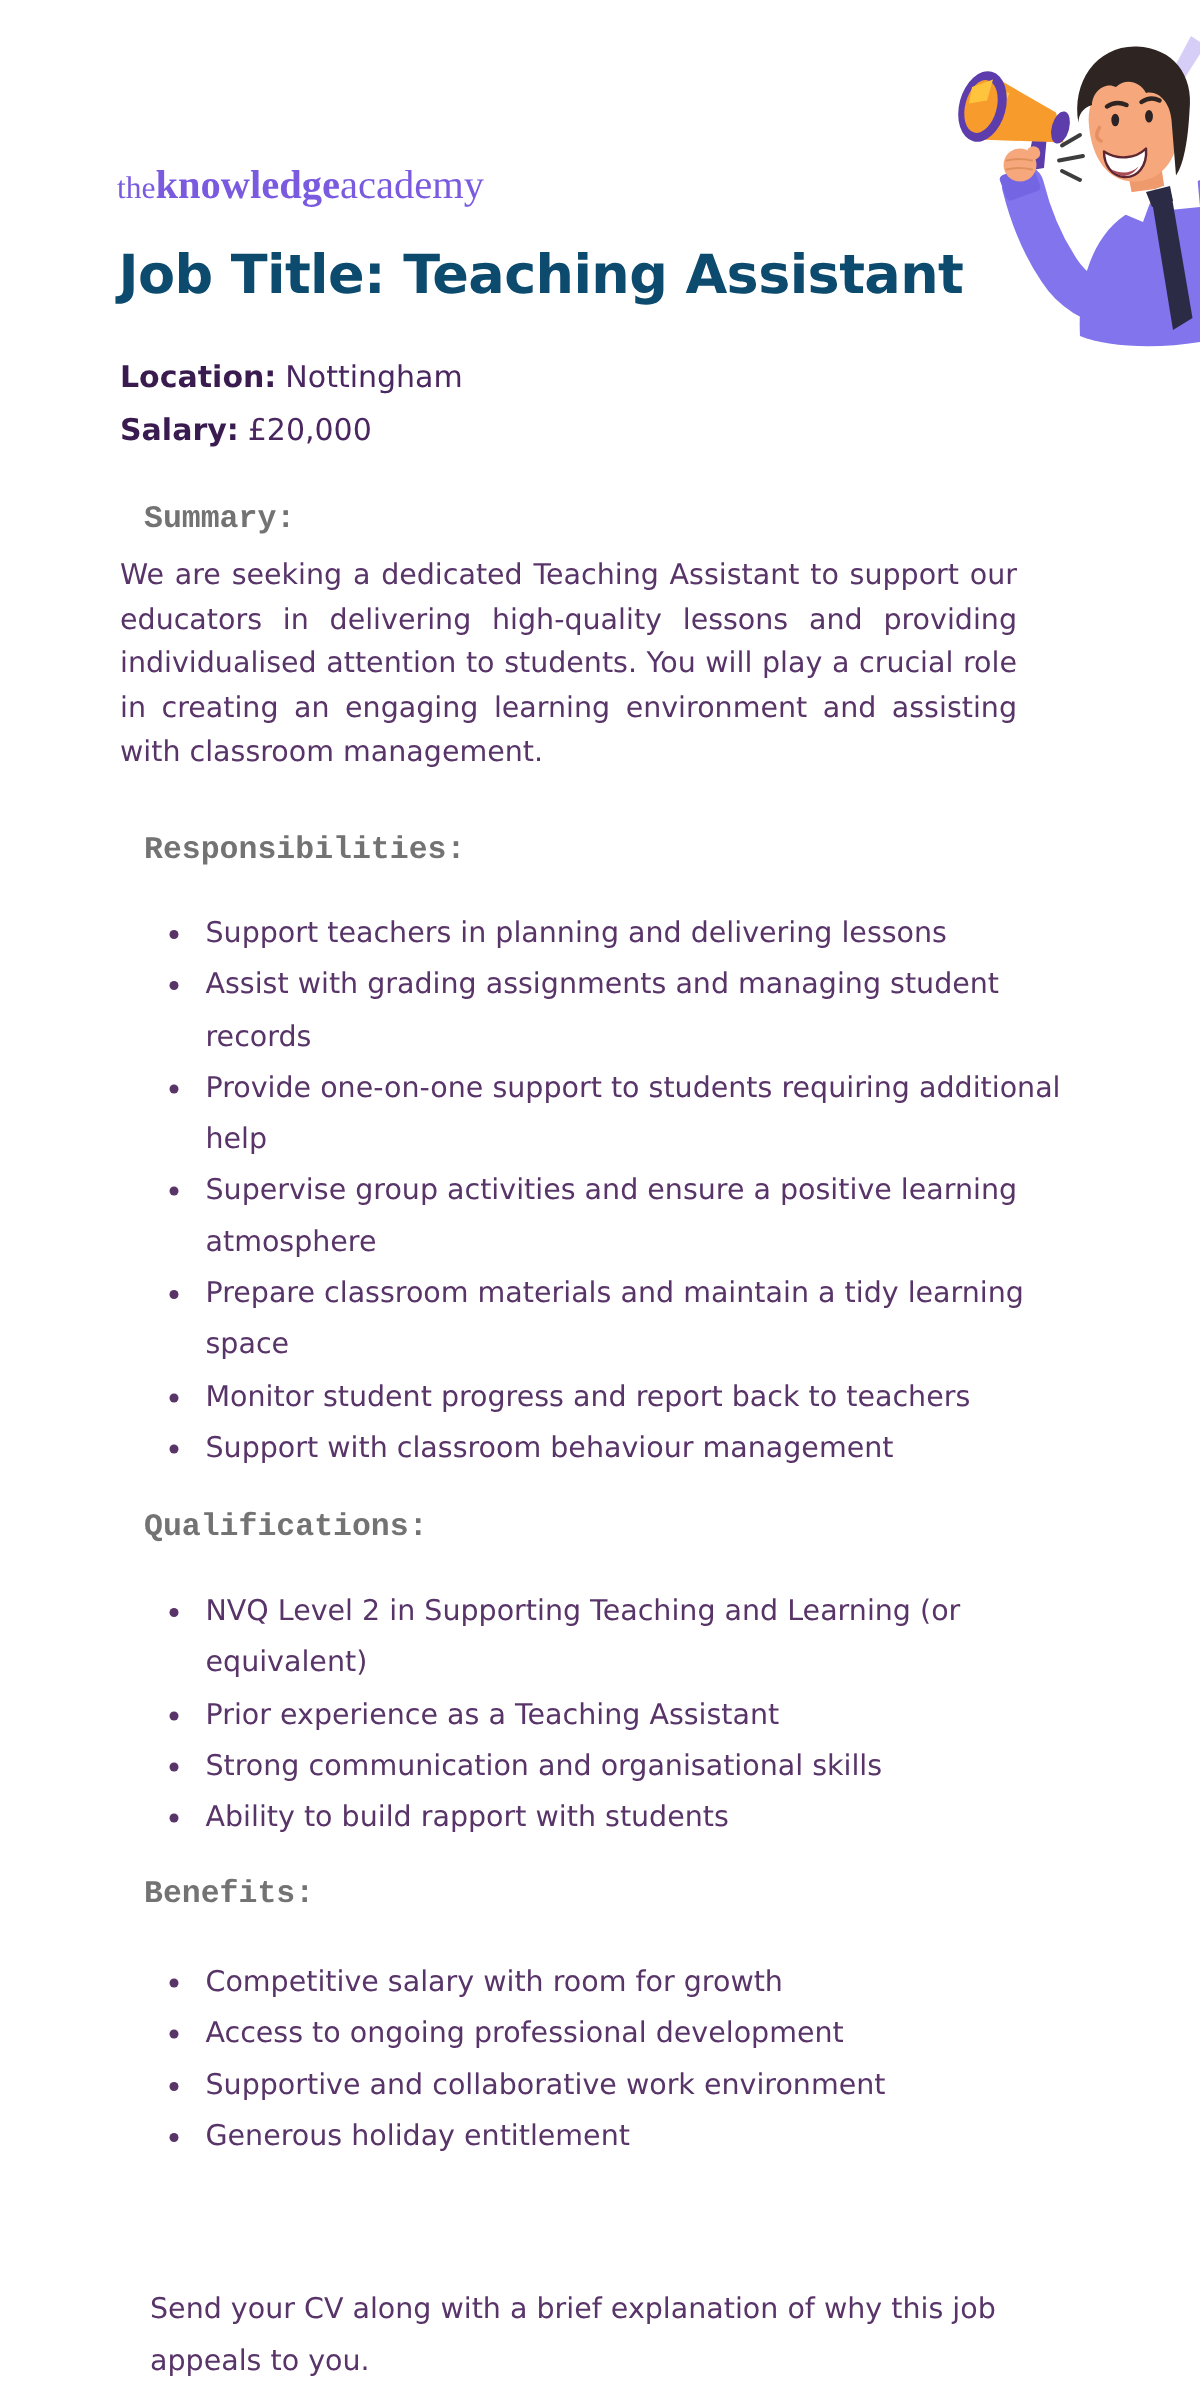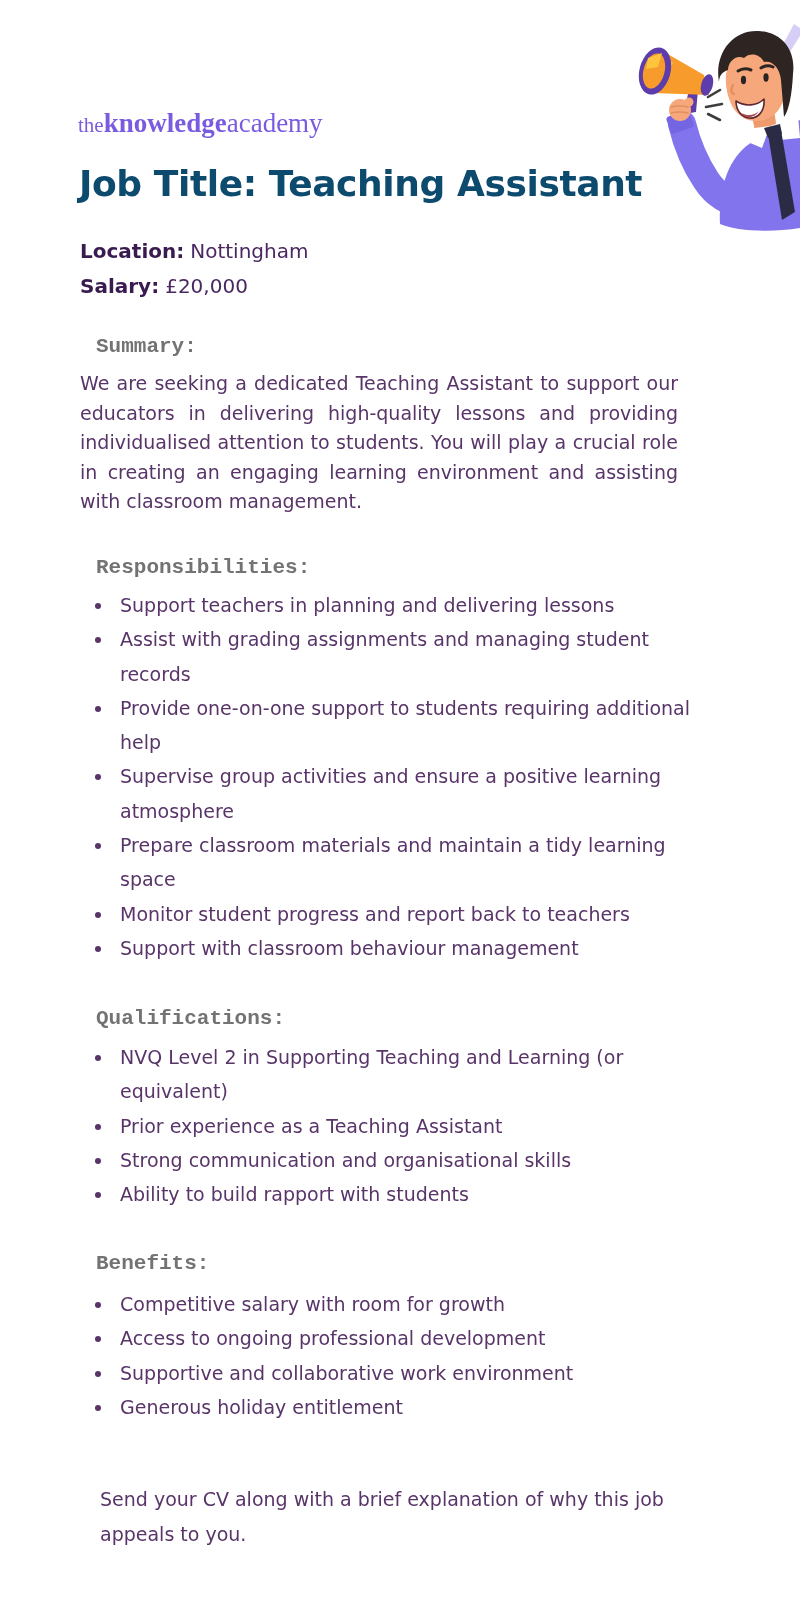--- a/index.html
+++ b/index.html
@@ -37,32 +37,32 @@
   }
   #h-summary { top:335px; }
   .paragraph {
     position:absolute; left:80px; margin:0;
     font-size:19px; line-height:29.5px; color:#583468;
   }
   #summary-body { top:369px; width:598px; text-align:justify; }
 
   #h-responsibilities { top:556px; }
   .bullets {
-    position:absolute; left:80px; width:585px; margin:0;
+    position:absolute; left:80px; width:585px; margin:17px;
     padding:0 0 0 34px; list-style:disc;
     font-size:19px; line-height:34.3px; color:#583468;
   }
   .bullets li { padding-left:6px; }
   #ul-responsibilities { top:588px; }
   #h-qualifications { top:1007px; }
   #ul-qualifications { top:1040px; }
   #h-benefits { top:1252px; }
   #ul-benefits { top:1287px; }
 
-  #closing { top:1482px; left:100px; width:580px; line-height:35px; text-align:left; }
+  #closing { top:1522px; left:100px; width:580px; line-height:35px; text-align:left; }
 </style>
 </head>
 <body>
 
 <div class="page">
 
   <div class="logo"><span class="the">the</span><span class="knowledge">knowledge</span><span class="academy">academy</span></div>
 
   <svg class="illustration" viewBox="0 0 188 212" xmlns="http://www.w3.org/2000/svg" aria-hidden="true">
 

